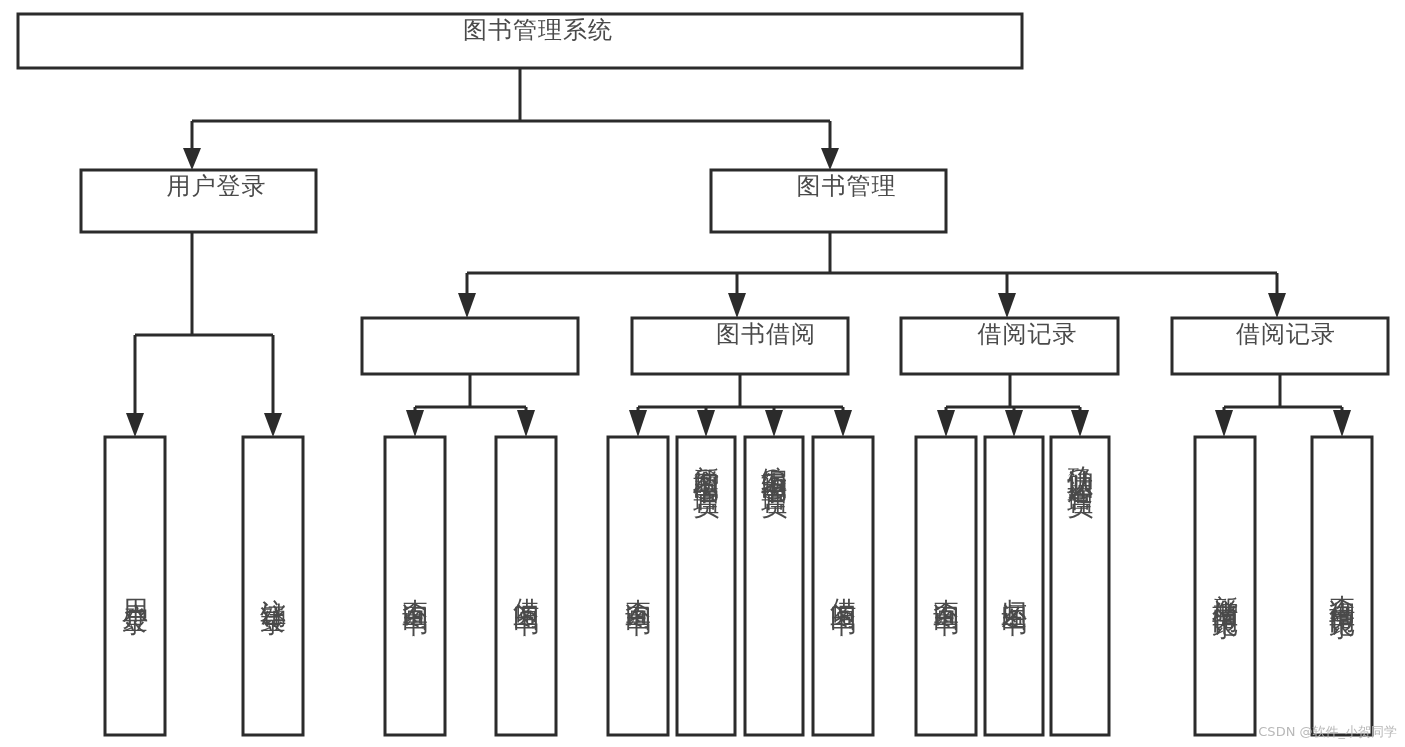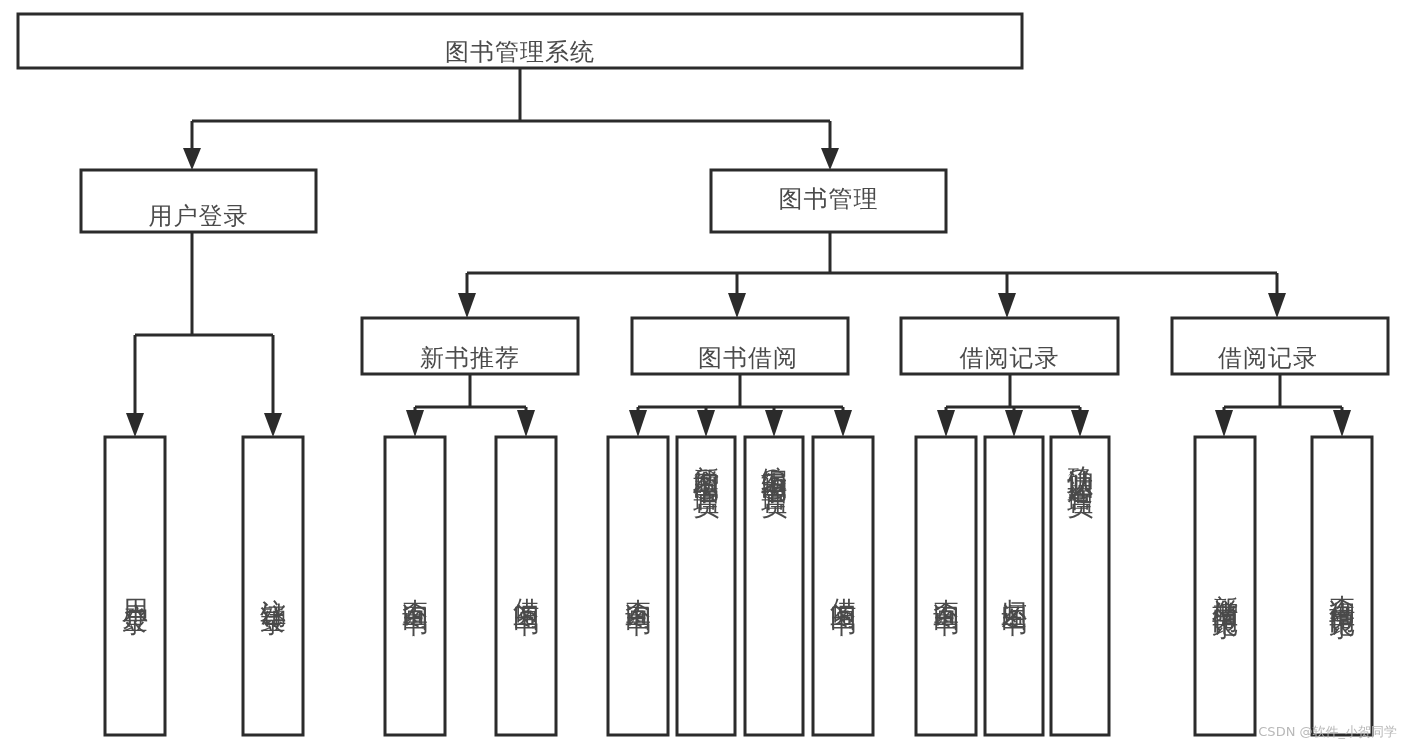--- a/index.html
+++ b/index.html
@@ -27,22 +27,23 @@
     font-family:"DejaVu Sans","Liberation Sans",sans-serif;
     font-size:26px;
     line-height:1.05;
     color:#4a4a4a;
     letter-spacing:4px;
     white-space:nowrap;
     text-align:center;
   }
   .hlabel-wrap{
     position:absolute;
-    display:flex;align-items:flex-end;justify-content:center;
+    display:flex;align-items:flex-start;justify-content:center;
     pointer-events:none;
+    padding-left:18px;
   }
   .hlabel-text{
     font-family:"DejaVu Sans","Liberation Sans",sans-serif;
     font-size:24px;color:#4a4a4a;letter-spacing:1px;white-space:nowrap;
   }
   #watermark{
     position:absolute;right:8px;bottom:6px;
     font-family:"DejaVu Sans","Liberation Sans",sans-serif;
     font-size:13px;color:#b9b9b9;white-space:nowrap;
     pointer-events:none;
@@ -153,23 +154,20 @@
     <span class="hlabel-text">图书管理系统</span>
   </div>
 
   <div class="hlabel-wrap" style="left:81px;top:170px;width:235px;height:62px;">
     <span class="hlabel-text">用户登录</span>
   </div>
   <div class="hlabel-wrap" style="left:711px;top:170px;width:235px;height:45px;">
     <span class="hlabel-text">图书管理</span>
   </div>
 
-  <div class="hlabel-wrap" style="left:362px;top:318px;width:216px;height:56px;">
-    <span class="hlabel-text">新书推荐</span>
-  </div>
   <div class="hlabel-wrap" style="left:632px;top:318px;width:232px;height:56px;">
     <span class="hlabel-text">图书借阅</span>
   </div>
   <div class="hlabel-wrap" style="left:901px;top:318px;width:217px;height:56px;">
     <span class="hlabel-text">借阅记录</span>
   </div>
   <div class="hlabel-wrap" style="left:1172px;top:318px;width:192px;height:56px;">
     <span class="hlabel-text">借阅记录</span>
   </div>
 

